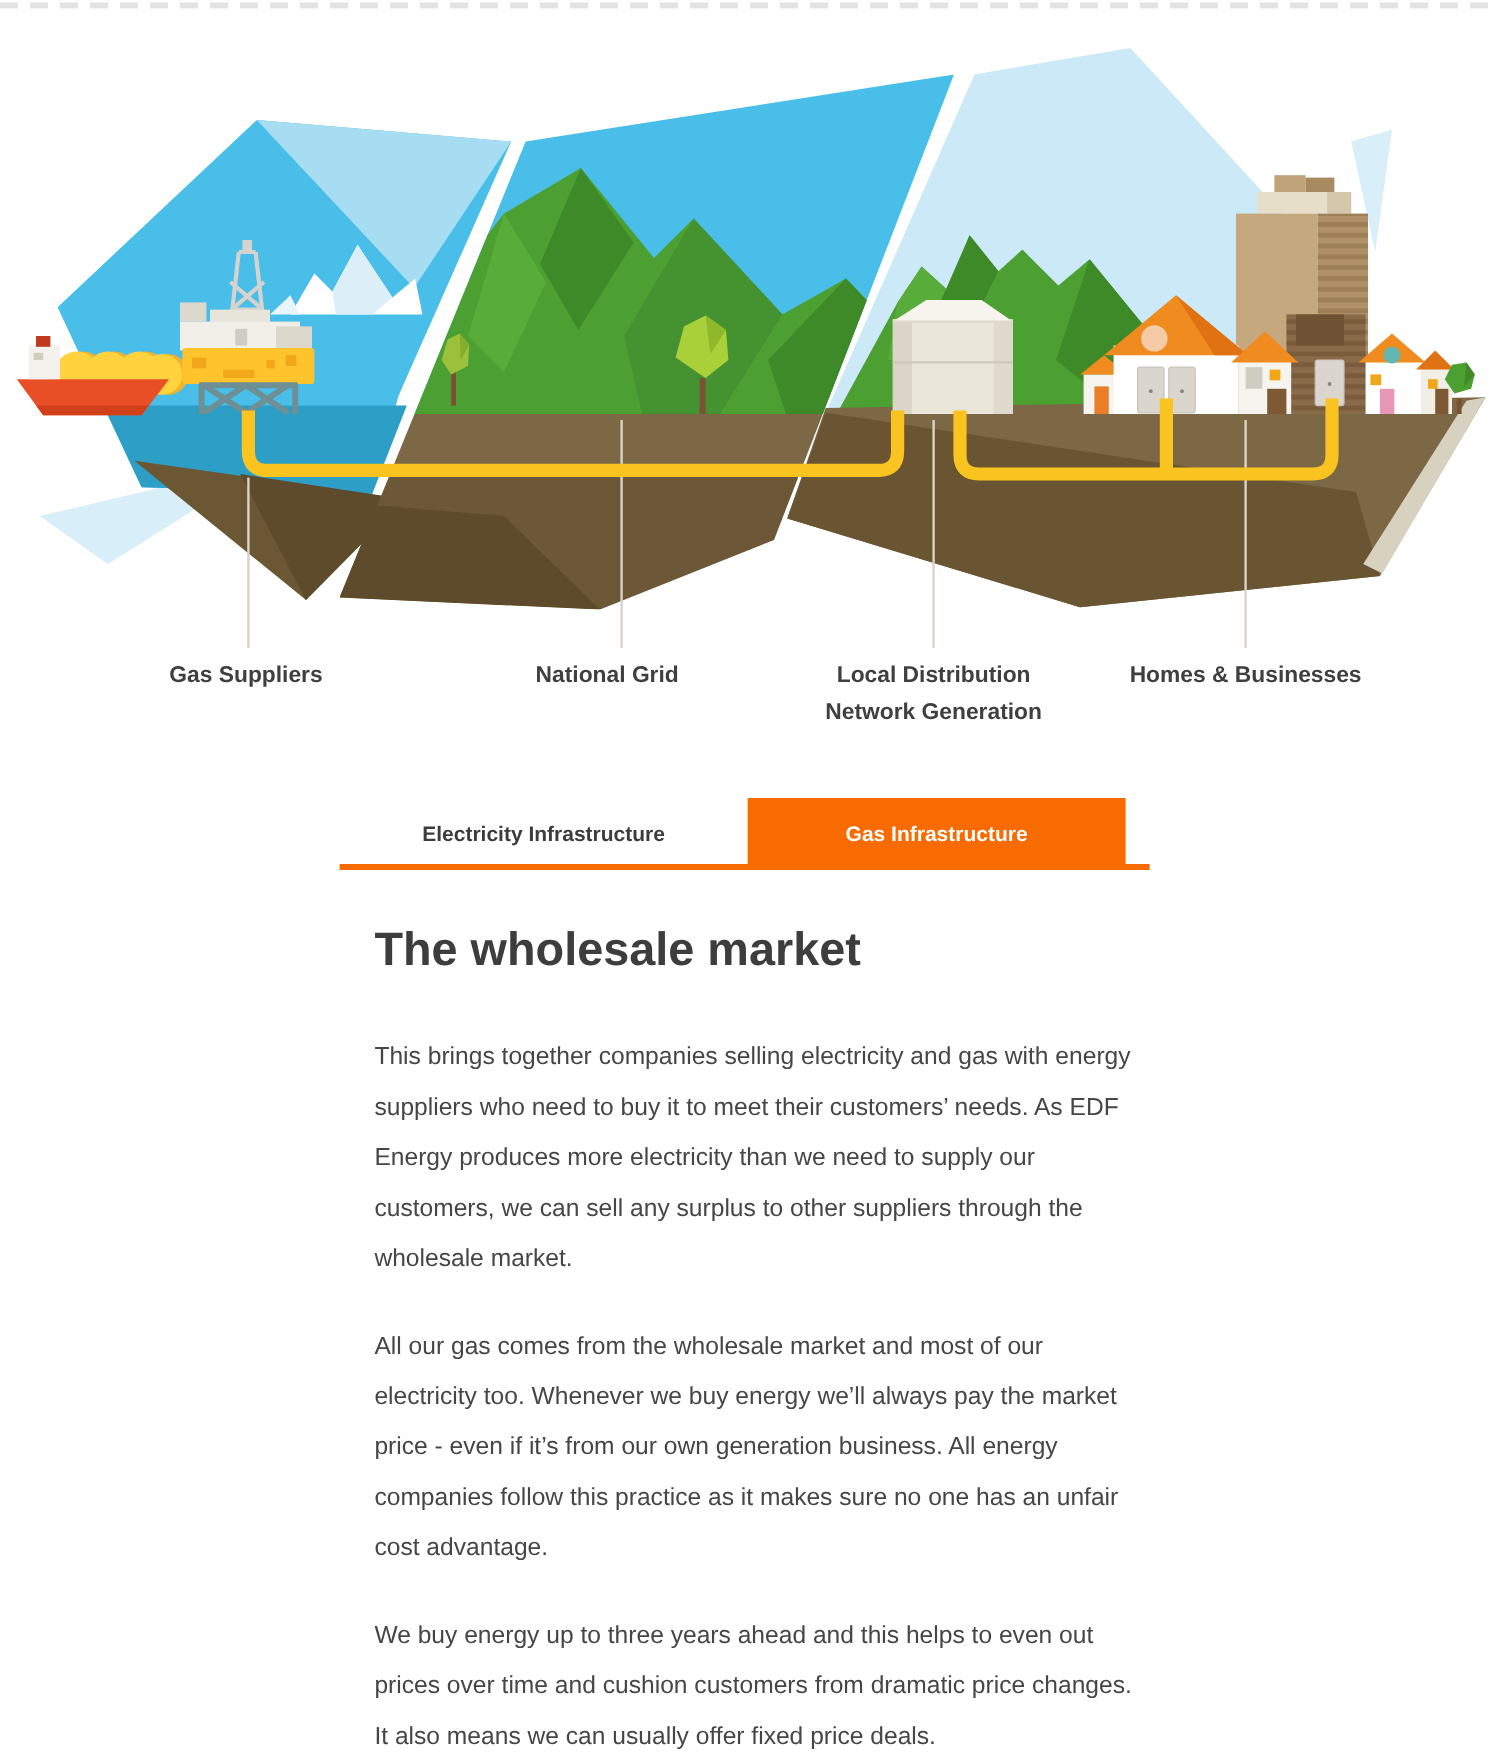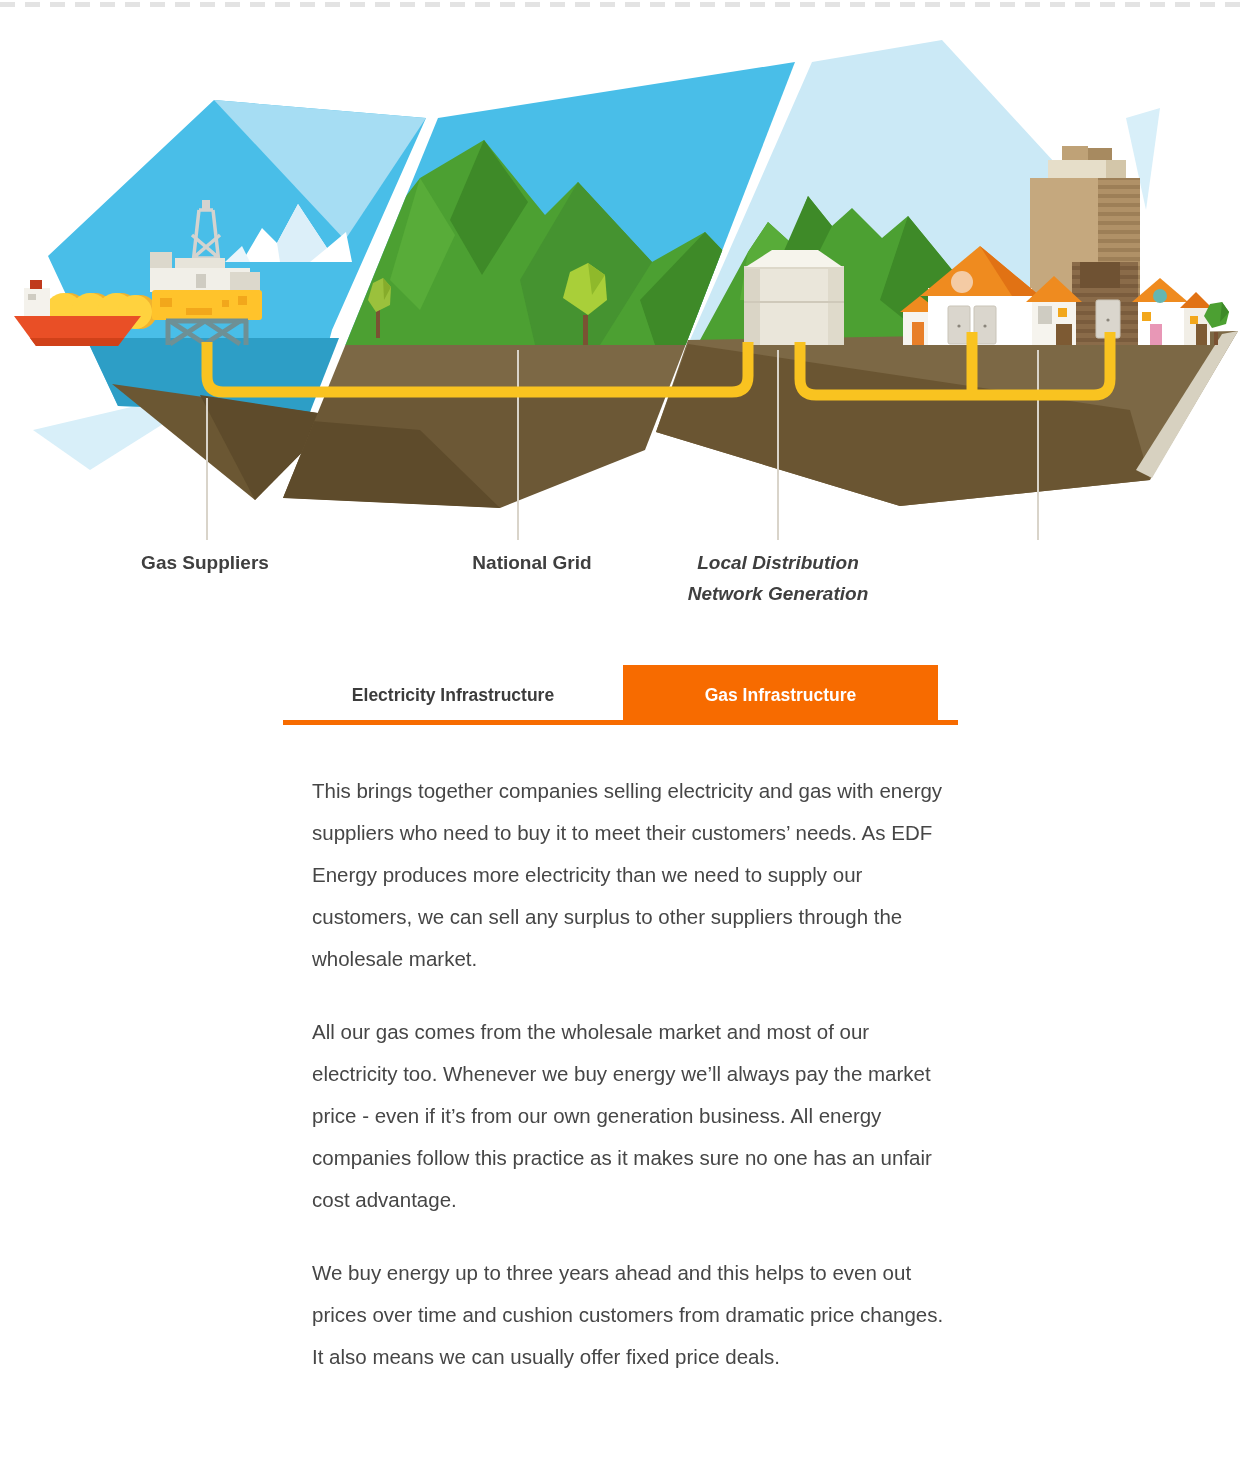--- a/index.html
+++ b/index.html
@@ -217,38 +217,43 @@
     <g stroke="#f9c320" stroke-width="11" fill="none">
       <path d="M207,342 L207,376 Q207,392 223,392 L732,392 Q748,392 748,376 L748,342"></path>
       <path d="M800,342 L800,379 Q800,395 816,395 L1094,395 Q1110,395 1110,379 L1110,332"></path>
       <path d="M972,395 L972,332"></path>
     </g>
   </svg>
 
   <div class="stage-label" style="left:75px;width:260px;">
     <span>Gas Suppliers</span>
   </div>
-  <div class="stage-label" style="left:412px;width:240px;text-align:center;">
+  <div class="stage-label" style="left:386px;width:240px;text-align:center;">
     <span>National Grid</span>
 
   </div>
-  <div class="stage-label" style="left:648px;width:260px;font-style:italic;">
+  <div class="stage-label" style="left:648px;width:260px;">
     <span>Local Distribution</span>
     <span>Network Generation</span>
+  </div>
+  <div class="stage-label" style="left:908px;width:260px;">
+    <span>Homes &amp; Businesses</span>
+
   </div>
 
   <div class="tabs">
     <div class="underline"></div>
     <div class="tab inactive">
       <span>Electricity Infrastructure</span>
     </div>
     <div class="tab active">
       <span>Gas Infrastructure</span>
     </div>
   </div>
 
   <div class="article">
+    <h1>The wholesale market</h1>
     <p>This brings together companies selling electricity and gas with energy suppliers who need to buy it to meet their customers’ needs. As EDF Energy produces more electricity than we need to supply our customers, we can sell any surplus to other suppliers through the wholesale market.</p>
     <p>All our gas comes from the wholesale market and most of our electricity too. Whenever we buy energy we’ll always pay the market price - even if it’s from our own generation business. All energy companies follow this practice as it makes sure no one has an unfair cost advantage.</p>
     <p>We buy energy up to three years ahead and this helps to even out prices over time and cushion customers from dramatic price changes. It also means we can usually offer fixed price deals.</p>
   </div>
 
 </div>
 
 </body></html>

